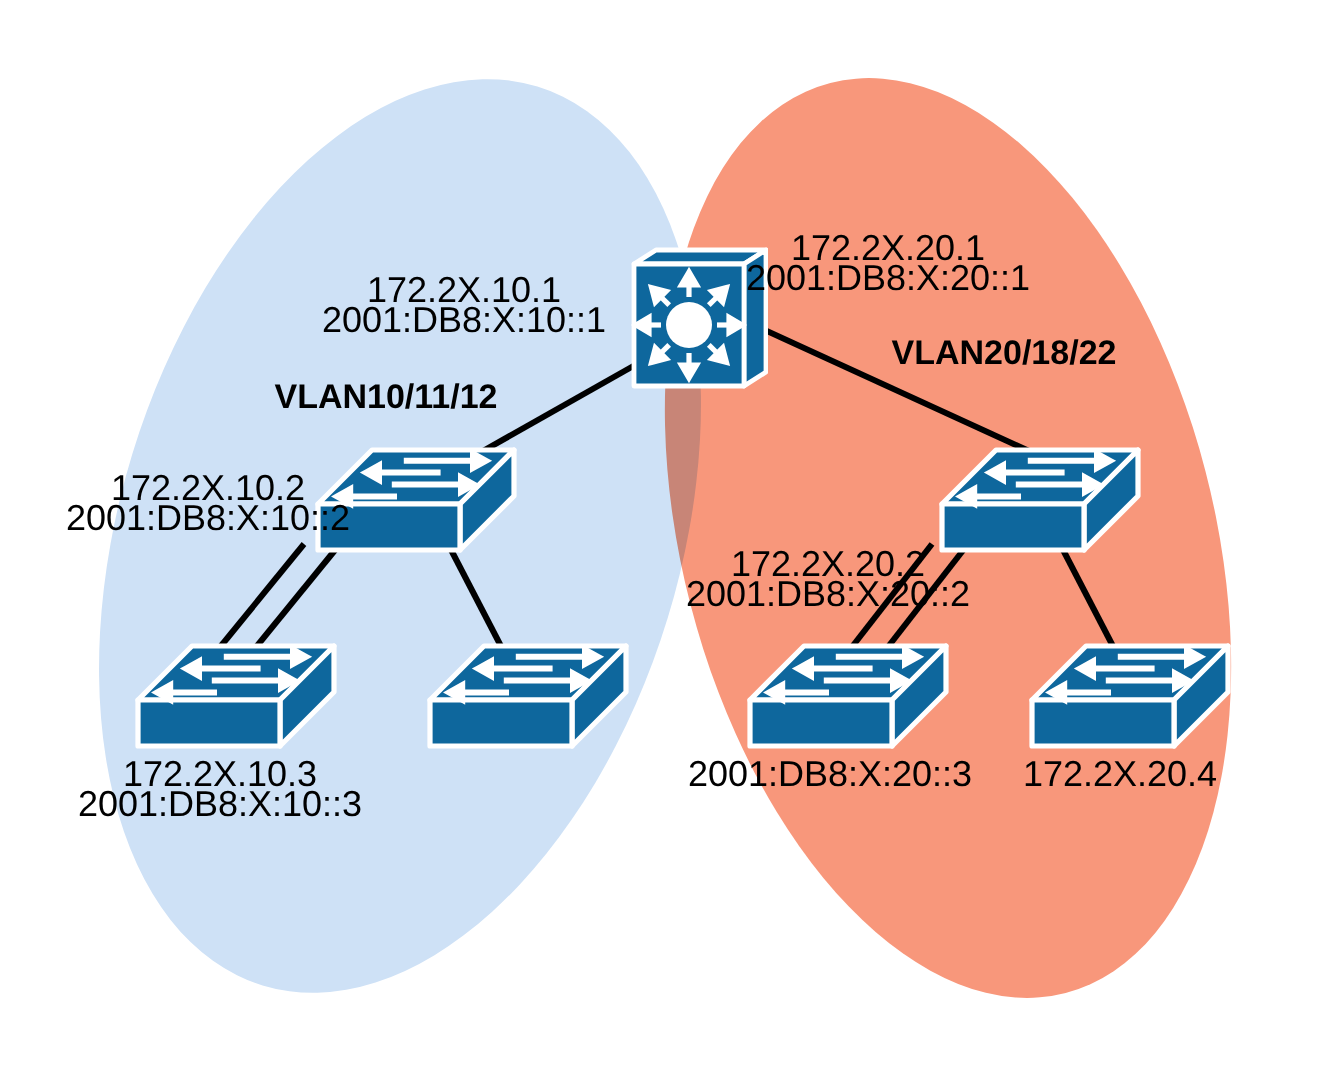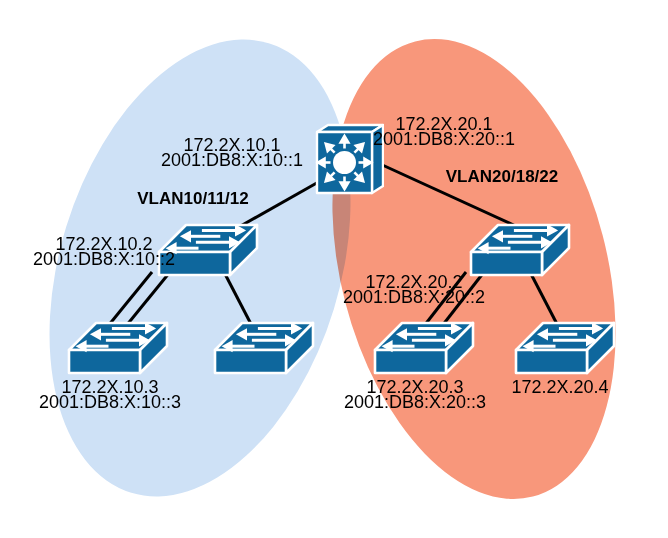--- a/index.html
+++ b/index.html
@@ -140,20 +140,19 @@
   </div>
   <div id="lbl-d20" class="lbl">
     <div>172.2X.20.2</div>
     <div>2001:DB8:X:20::2</div>
   </div>
   <div id="lbl-a103" class="lbl">
     <div>172.2X.10.3</div>
     <div>2001:DB8:X:10::3</div>
   </div>
   <div id="lbl-a203" class="lbl">
-    <div>172.2X.20.3</div>
     <div>2001:DB8:X:20::3</div>
   </div>
   <div id="lbl-a204" class="lbl">
     <div>172.2X.20.4</div>
   </div>
 
 </div>
 
 </body></html>

